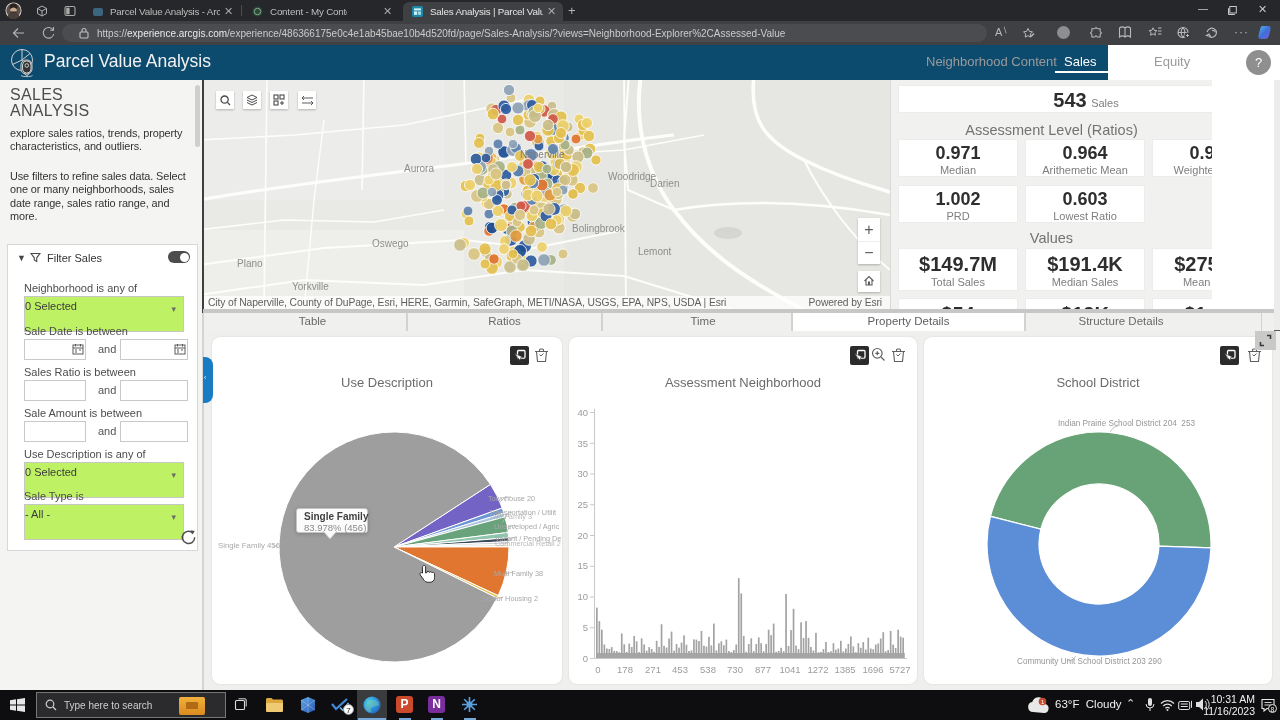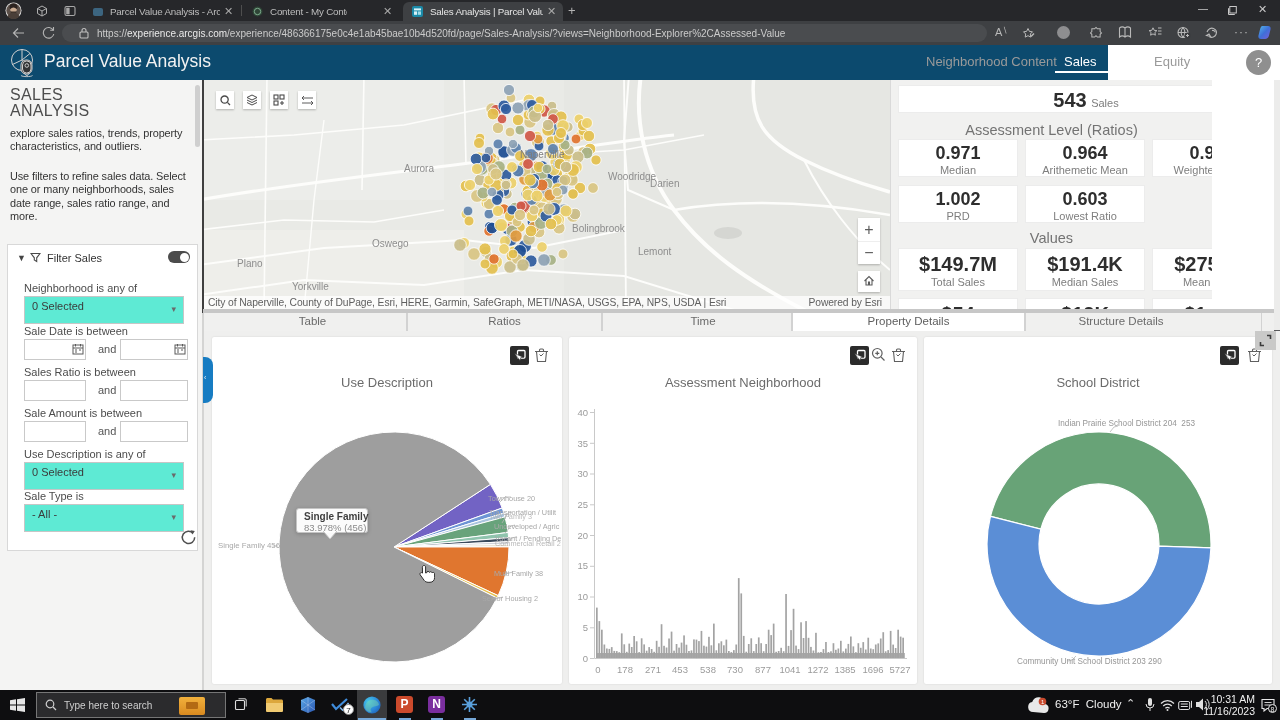--- a/index.html
+++ b/index.html
@@ -14,41 +14,41 @@
 #urlpill{position:absolute;left:62px;top:3px;width:925px;height:18px;background:#4a4c4f;border-radius:9px;display:flex;align-items:center;font-size:10px;color:#cbcbcb}
 
 #apphdr{left:0;top:45px;width:1108px;height:35px;background:#0c4a6e;color:#ededed}
 .navtab{position:absolute;top:0;height:35px;line-height:34px;font-size:13px;color:#9a9a9a}
 
 #sidebar{left:0;top:80px;width:203px;height:610px;background:#f4f4f3;color:#333}
 #sidebar h1{font-size:16px;color:#4d4d4d;font-weight:normal;letter-spacing:.3px;line-height:1.02}
 #sidebar p{font-size:10.9px;color:#333;line-height:13.4px;letter-spacing:-0.1px}
 #fcard{position:absolute;left:7px;top:164px;width:191px;height:307px;background:#fff;border:1px solid #d8d8d8}
 .flab{font-size:11px;color:#4c4c4c}
-.fsel{position:absolute;height:28px;background:#5eead4;border:1px solid #c6c6c6;font-size:11px;color:#3b3b3b;line-height:18px;padding-left:7px}
+.fsel{position:absolute;height:36px;background:#bef264;border:1px solid #c6c6c6;font-size:11px;color:#3b3b3b;line-height:18px;}
 .fsel .car{position:absolute;right:7px;top:3px;color:#6a6a6a;font-size:9px}
 .finp{position:absolute;height:21px;background:#fff;border:1px solid #c9c9c9}
 .fand{position:absolute;font-size:11px;color:#555}
 
 #map{left:204px;top:80px;width:686px;height:230px;background:#e9eae6;overflow:hidden}
 .mbtn{position:absolute;width:18px;height:18px;background:#fff;box-shadow:0 1px 2px rgba(0,0,0,.25);color:#4a4a4a;display:flex;align-items:center;justify-content:center}
 .mlab{position:absolute;font-size:10px;color:#8d8d8d;white-space:nowrap}
 #attrib{position:absolute;left:0;bottom:0;width:686px;height:14px;background:rgba(255,255,255,.75);font-size:10.3px;color:#5f5f5f;line-height:14px;letter-spacing:-0.1px}
 
 #stats{left:890px;top:80px;width:322px;height:230px;background:#f1f1f0;border-left:1px solid #d9d9d9;overflow:hidden}
 .card{position:absolute;background:#fff;border:1px solid #ececec;text-align:center}
 .bignum{font-weight:bold;color:#2e2e2e}
 .small{font-size:11px;color:#7e7e7e}
 .shead{position:absolute;width:100%;text-align:center;font-size:14.5px;color:#737373}
 
 #hscroll{left:203px;top:309px;width:1077px;height:4px;background:#c7c7c7}
 #btabs{left:203px;top:313px;width:1077px;height:32px;background:#f0f0ef;border-bottom:1px solid #d8d8d8}
 .btab{position:absolute;top:0;height:18px;line-height:17px;text-align:center;font-size:11.5px;color:#6a6a6a;border-left:1px solid #d2d2d2;border-right:1px solid #d2d2d2}
 #charts{left:203px;top:331px;width:1077px;height:359px;background:#efefee}
-.chcard{position:absolute;top:6px;height:347px;background:#fff;border-radius:2px;box-shadow:0 0 2px rgba(0,0,0,.12)}
+.chcard{position:absolute;top:6px;height:347px;background:#fff;border-radius:8px;box-shadow:0 0 2px rgba(0,0,0,.12)}
 .chtitle{position:absolute;width:100%;text-align:center;top:38px;font-size:13px;color:#6b6b6b}
 .selbtn{position:absolute;top:9px;width:19px;height:19px;background:#2b2b2b;border-radius:2px;display:flex;align-items:center;justify-content:center}
 .ghosticon{position:absolute;top:10px;color:#5f5f5f;font-size:13px}
 
 #taskbar{left:0;top:690px;width:1280px;height:30px;background:#0e0e10;color:#e8e8e8}
 </style></head><body>
 <div id="stage">
 
 <div class="abs" id="tabbar">
   <svg class="abs" style="left:5px;top:2px" width="17" height="17" viewBox="0 0 17 17">

